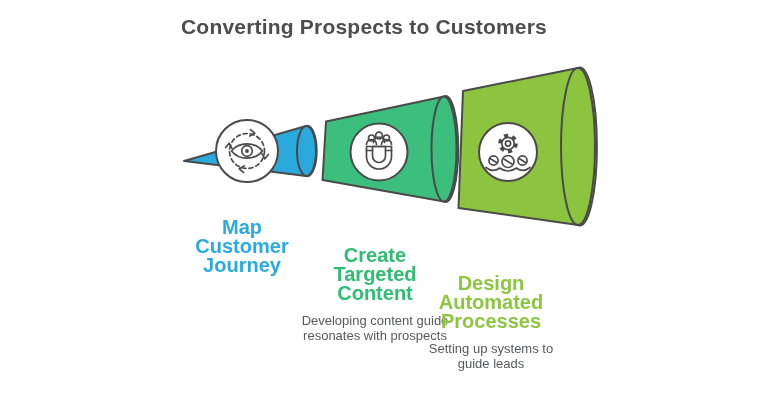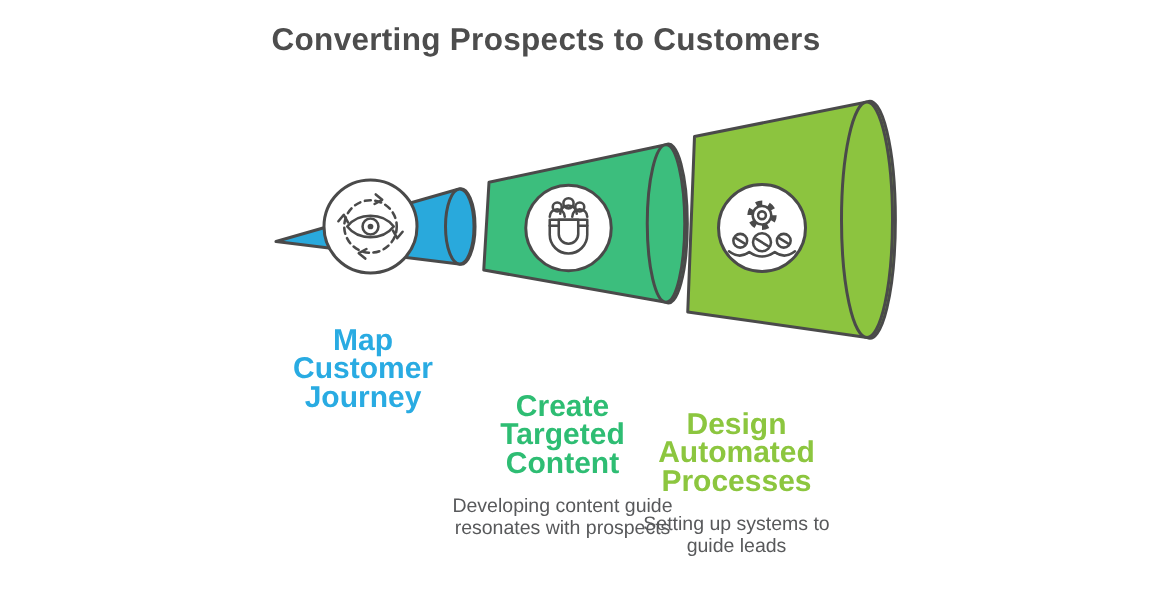--- a/index.html
+++ b/index.html
@@ -14,21 +14,21 @@
   }
   .funnel-svg{position:absolute;top:0;left:0;}
   .outline{stroke:#4A4A4A;stroke-width:2;stroke-linejoin:round;stroke-linecap:round;}
   .thin{stroke:#4A4A4A;stroke-width:1.7;stroke-linejoin:round;stroke-linecap:round;fill:none;}
   .stage-label{position:absolute;text-align:center;}
   .stage-heading{font-size:20px;font-weight:700;line-height:19px;margin:0 auto;}
   .stage-desc{font-size:13px;font-weight:400;line-height:15px;color:#58595B;margin:10px auto 0;}
   .stage-1{left:157px;top:218px;width:170px;}
   .stage-1 .stage-heading{color:#29ABE2;max-width:130px;}
   .stage-1 .stage-desc{max-width:140px;}
-  .stage-2{left:290px;top:262px;width:170px;}
+  .stage-2{left:290px;top:246px;width:170px;}
   .stage-2 .stage-heading{color:#2EBD73;max-width:92px;}
   .stage-2 .stage-desc{max-width:150px;}
   .stage-3{left:406px;top:274px;width:170px;}
   .stage-3 .stage-heading{color:#8CC63F;max-width:112px;}
   .stage-3 .stage-desc{max-width:140px;}
 </style>
 </head>
 <body>
 
 <div class="canvas">

